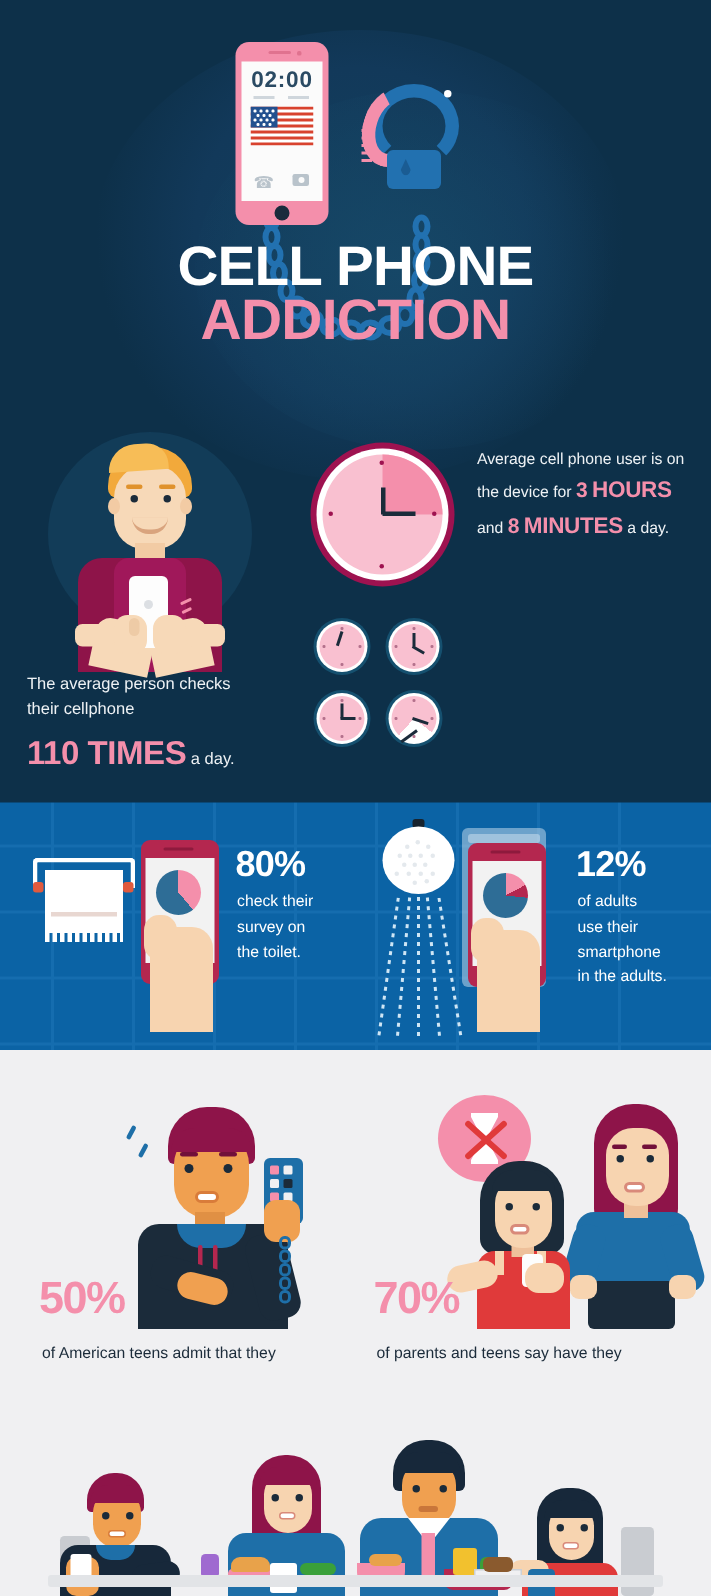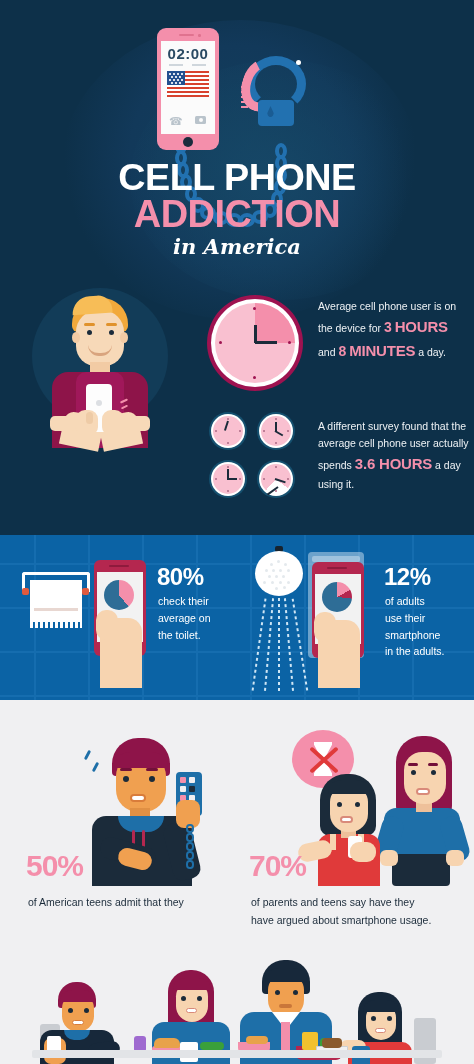--- a/index.html
+++ b/index.html
@@ -314,21 +314,20 @@
           <span style="top:10px"></span>
         <span style="top:15px"></span>
           <span style="top:20px"></span>
       </div>
       <div class="cuff-dot"></div>
       <div class="cuff-lock"></div>
     </div>
 
     <div class="title-main">CELL PHONE</div>
     <div class="title-sub">ADDICTION</div>
-    <div class="title-script">in America</div>
 
     <div class="guy">
       <div class="guy-circle"></div>
       <div class="guy-hair"></div>
       <div class="guy-head"></div>
       <div class="guy-hair2"></div>
       <div class="guy-ear-l"></div>
       <div class="guy-ear-r"></div>
       <div class="guy-brow" style="left:60px"></div>
       <div class="guy-brow" style="left:82px"></div>
@@ -346,20 +345,27 @@
       <div class="guy-phone-d"></div>
       <div class="guy-hand-l"></div>
       <div class="guy-hand-r"></div>
       <div class="guy-thumb-l"></div>
       <div class="guy-spark">
         <i style="left:0;top:2px;width:8px;transform:rotate(-25deg)"></i>
         <i style="left:1px;top:8px;width:7px;transform:rotate(-25deg)"></i>
       </div>
     </div>
 
+    <div class="txt-left">
+      <div>The average person checks</div>
+      <div>their cellphone</div>
+      <div style="margin-top:3px">
+        <span class="big-pink">110 TIMES</span><span class="sm-white"> a day.</span>
+      </div>
+    </div>
 
     <div class="clock-big">
       <div class="ring"></div>
       <div class="ring2"></div>
       <div class="face"></div>
       <div class="wedge"></div>
       <div class="hand-h"></div>
       <div class="hand-m"></div>
       <div class="tick" style="left:46px;top:12px"></div>
       <div class="tick" style="left:46px;top:81px"></div>
@@ -411,23 +417,20 @@
         <div class="face facew"></div>
       <div class="wedge" style="left:4px;top:4px;width:30px;height:30px;background:conic-gradient(from 0deg,#f9c0d0 0deg 128deg,#ffffff 128deg 222deg,#f9c0d0 222deg 360deg)"></div>
       <div class="hh" style="left:18px;top:18px;width:11px;height:2px;transform:rotate(18deg);transform-origin:left center"></div>
       <div class="hh" style="left:8px;top:26px;width:13px;height:2px;transform:rotate(-36deg);transform-origin:right center"></div>
       <div class="tk" style="left:18px;top:6px"></div>
         <div class="tk" style="left:18px;top:30px"></div>
       <div class="tk" style="left:6px;top:18px"></div>
         <div class="tk" style="left:30px;top:18px"></div>
     </div>
 
-    <div class="txt-right" style="left:318px;top:418px;width:152px">
-      <span>A different survey found that the average cell phone user actually spends </span><span class="pk-lg">3.6 HOURS</span><span> a day using it.</span>
-    </div>
   </div>
 
   <div class="sec-blue">
     <div class="tilegrid">
       <i style="left:0;top:28px;width:474px;height:2px"></i>
       <i style="left:0;top:72px;width:474px;height:2px"></i>
       <i style="left:0;top:116px;width:474px;height:2px"></i>
       <i style="left:0;top:160px;width:474px;height:2px"></i>
       <i style="left:34px;top:0;width:2px;height:165px"></i>
       <i style="left:88px;top:0;width:2px;height:165px"></i>
@@ -468,21 +471,21 @@
     <div class="pie" style="background:conic-gradient(#f48fab 0deg 140deg,#2e6d96 140deg 360deg)"></div>
     <div class="bar"></div>
     <div class="home"></div>
   </div>
   <div class="hand" style="left:100px;top:618px;width:42px;height:70px;border-radius:14px 14px 0 0"></div>
   <div class="hand" style="left:96px;top:610px;width:22px;height:30px;border-radius:10px"></div>
 
   <div class="blue-num" style="position:absolute;left:157px;top:563px">80%</div>
   <div class="blue-txt" style="position:absolute;left:158px;top:593px;width:90px">
     <div>check their</div>
-    <div>average on</div>
+    <div>survey on</div>
     <div>the toilet.</div>
   </div>
 
   <div class="shower">
     <div class="stem"></div>
       <div class="head"></div>
     <div class="hole" style="left:26px;top:14px"></div>
       <div class="hole" style="left:19px;top:17px"></div>
     <div class="hole" style="left:33px;top:17px"></div>
       <div class="hole" style="left:14px;top:23px"></div>
@@ -610,21 +613,20 @@
   </div>
 
   <div class="light-num" style="position:absolute;left:26px;top:849px">50%</div>
   <div class="light-txt" style="position:absolute;left:28px;top:893px;width:210px">
     <div>of American teens admit that they</div>
   </div>
 
   <div class="light-num" style="position:absolute;left:249px;top:849px">70%</div>
   <div class="light-txt" style="position:absolute;left:251px;top:893px;width:220px">
     <div>of parents and teens say have they</div>
-    <div>have argued about smartphone usage.</div>
   </div>
 
   <div class="dinner">
     <div class="chair" style="left:40px;top:74px;width:20px;height:40px"></div>
     <div class="chair" style="left:414px;top:68px;width:22px;height:46px"></div>
 
     <div>
       <div style="position:absolute;left:58px;top:32px;width:38px;height:26px;background:#8e1449;border-radius:18px 18px 3px 3px"></div>
       <div class="d-head" style="left:62px;top:44px;width:32px;height:38px;background:#f0a050"></div>
       <div style="position:absolute;left:60px;top:40px;width:36px;height:12px;background:#8e1449;border-radius:16px 16px 0 0"></div>

